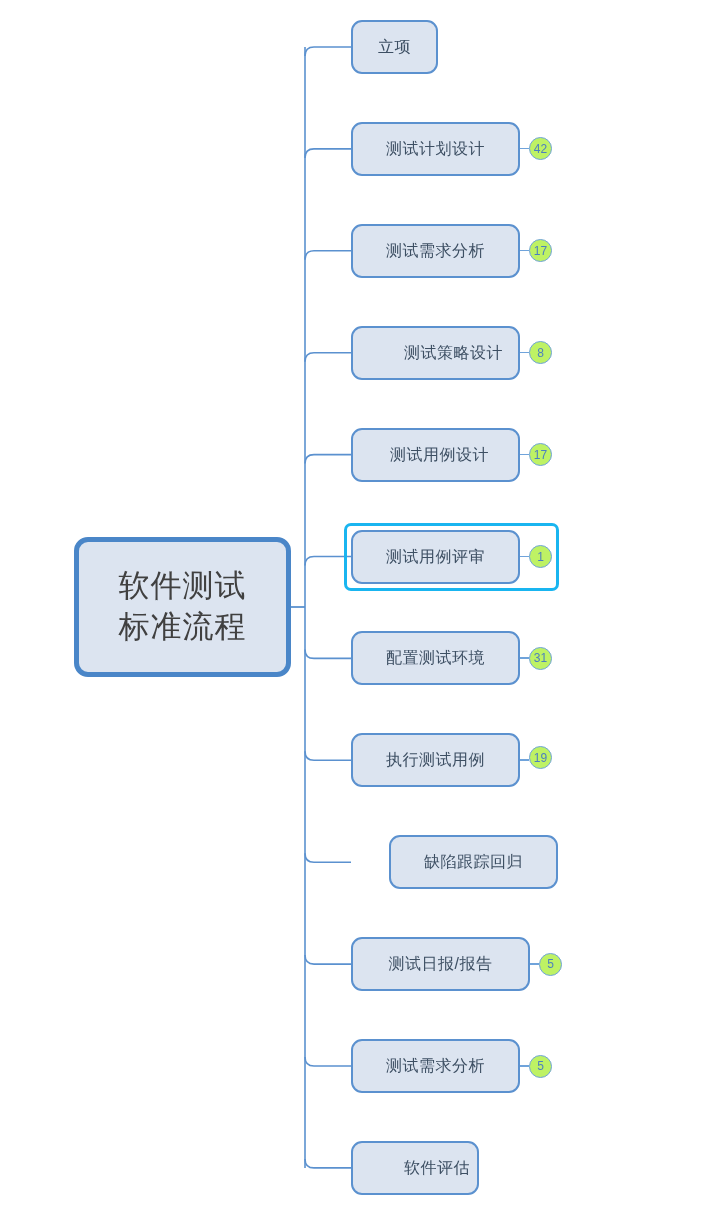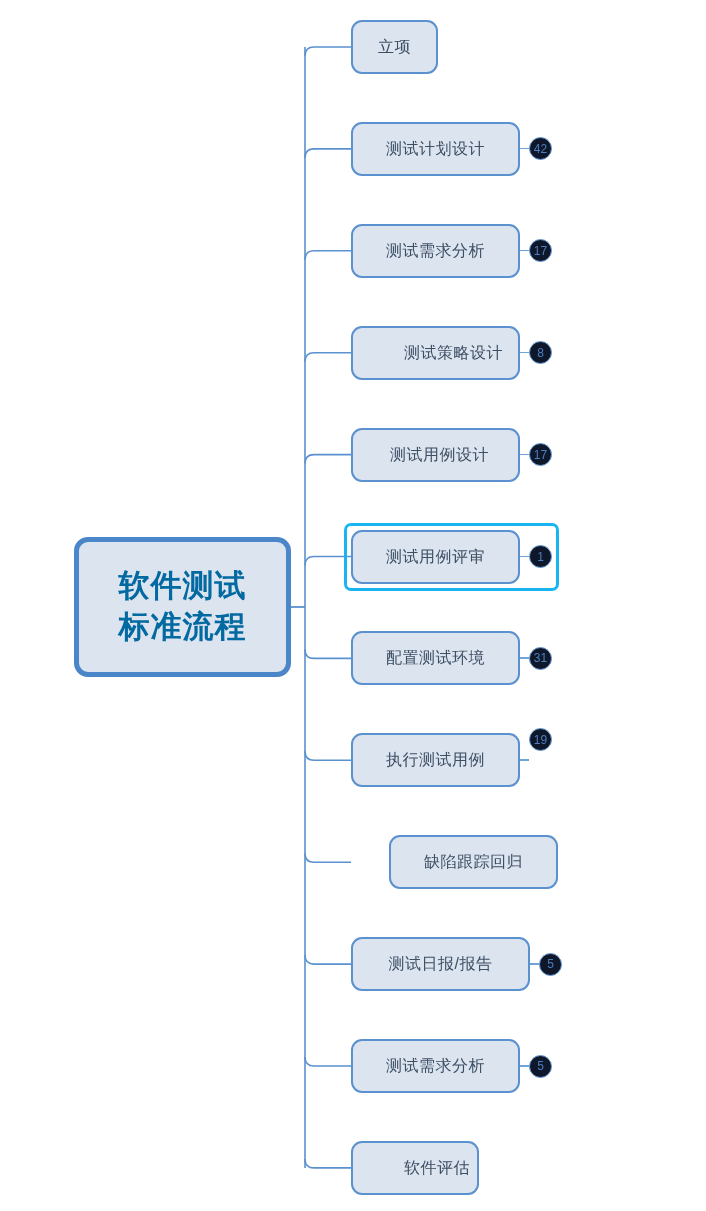--- a/index.html
+++ b/index.html
@@ -42,27 +42,26 @@
     height: 140px;
     background: #DCE4F0;
     border: 5px solid #4A86C8;
     border-radius: 14px;
     display: flex;
     align-items: center;
     justify-content: center;
     flex-direction: column;
   }
   .root-text {
-    color: #0369a1;
+    color: #404040;
     font-size: 31px;
     line-height: 1.32;
     text-align: center;
     letter-spacing: 1px;
     white-space: pre-line;
-    font-weight: bold;
   }
 
   
   .node {
     position: absolute;
     box-sizing: border-box;
     background: #DCE4F0;
     border: 2px solid #5B91CF;
     border-radius: 11px;
     display: flex;
@@ -79,21 +78,21 @@
   }
 
   
   .badge {
     position: absolute;
     box-sizing: border-box;
     width: 23px;
     height: 23px;
     border-radius: 50%;
     border: 1.5px solid #6FA3DB;
-    background: #0f172a;
+    background: #bef264;
     color: #4C7FBF;
     font-size: 12px;
     display: flex;
     align-items: center;
     justify-content: center;
     line-height: 1;
   }
   .badge-stub {
     position: absolute;
     height: 1.5px;
@@ -169,21 +168,21 @@
       <div class="selection" style="left: 344px; top: 523px; width: 215px; height: 68px;"></div>
       <div class="node" style="left: 351px; top: 631px; width: 169px;">
         <div class="node-text">配置测试环境</div>
       </div>
       <div class="badge-stub" style="left: 520px; top: 657.4px;"></div>
       <div class="badge" style="left: 529px; top: 646.9px;">31</div>
       <div class="node" style="left: 351px; top: 733px; width: 169px;">
         <div class="node-text">执行测试用例</div>
       </div>
       <div class="badge-stub" style="left: 520px; top: 759.3px;"></div>
-      <div class="badge" style="left: 529px; top: 728px;">19</div>
+      <div class="badge" style="left: 529px; top: 746px;">19</div>
       <div class="node" style="left: 351px; top: 835px; width: 169px; margin-left: 38px;">
         <div class="node-text">缺陷跟踪回归</div>
       </div>
       <div class="node" style="left: 351px; top: 937px; width: 179px;">
         <div class="node-text">测试日报/报告</div>
       </div>
       <div class="badge-stub" style="left: 530px; top: 963.1px;"></div>
       <div class="badge" style="left: 539px; top: 952.6px;">5</div>
       <div class="node" style="left: 351px; top: 1039px; width: 169px;">
         <div class="node-text">测试需求分析</div>

